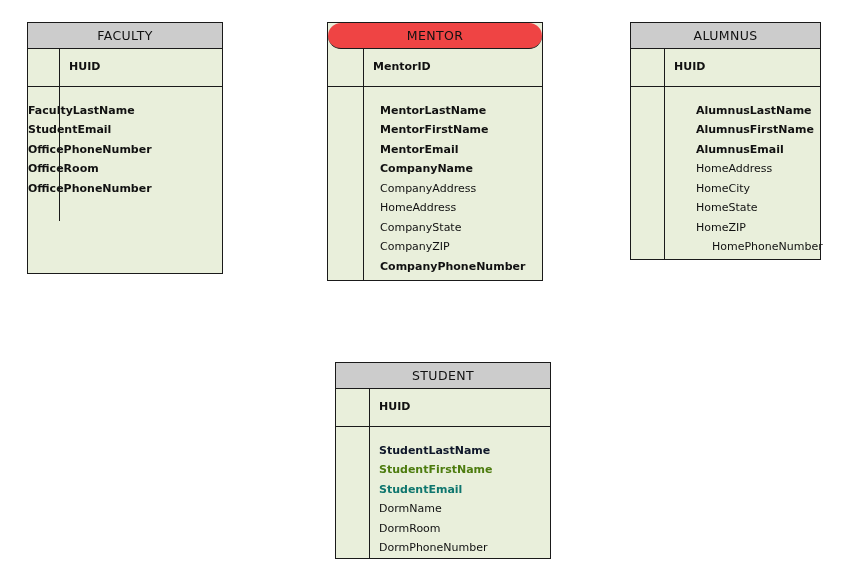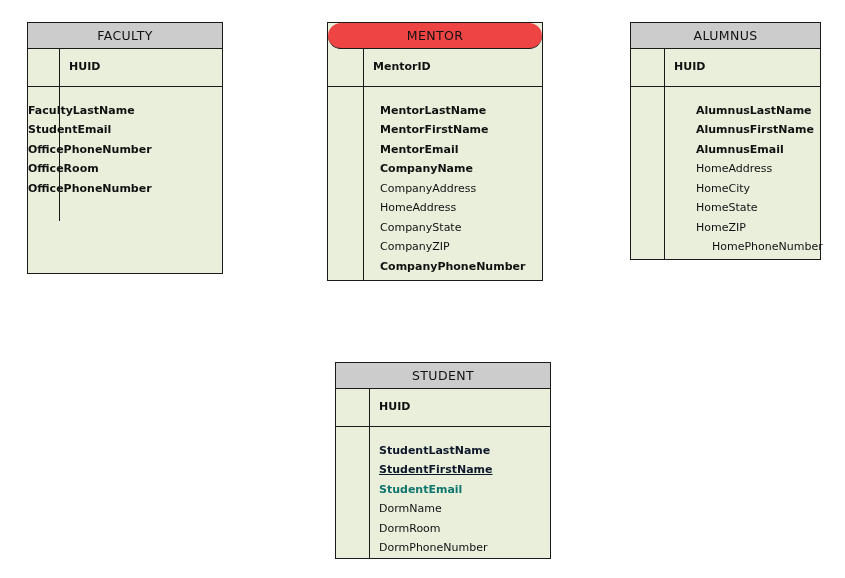--- a/index.html
+++ b/index.html
@@ -143,21 +143,21 @@
       <div class="entity-header" style="background: rgb(204, 204, 204); border-bottom-color: rgb(26, 26, 26);">
         <span class="entity-title" style="color: rgb(17, 17, 17);">STUDENT</span>
       </div>
       <div class="entity-body" style="height: 169px;">
         <div class="gutter-line" style="left: 33px; border-left-color: rgb(26, 26, 26);"></div>
         <div class="pk-section" style="border-bottom-color: rgb(26, 26, 26); padding-left: 43px;">
           <div class="attr-row req" style="color: rgb(17, 17, 17);">HUID</div>
         </div>
         <div class="attr-section" style="padding-left: 43px;">
           <div class="attr-row req" style="color: #0f172a;">StudentLastName</div>
-          <div class="attr-row req" style="color: #0f172a; text-decoration: underline;">StudentFirstName</div>
+          <div class="attr-row req" style="color: #4d7c0f;">StudentFirstName</div>
           <div class="attr-row req" style="color: #0f766e;">StudentEmail</div>
           <div class="attr-row opt" style="color: rgb(17, 17, 17);">DormName</div>
           <div class="attr-row opt" style="color: rgb(17, 17, 17);">DormRoom</div>
           <div class="attr-row opt" style="color: rgb(17, 17, 17);">DormPhoneNumber</div>
         </div>
       </div>
     </div>
   </div>
 
 </body></html>

